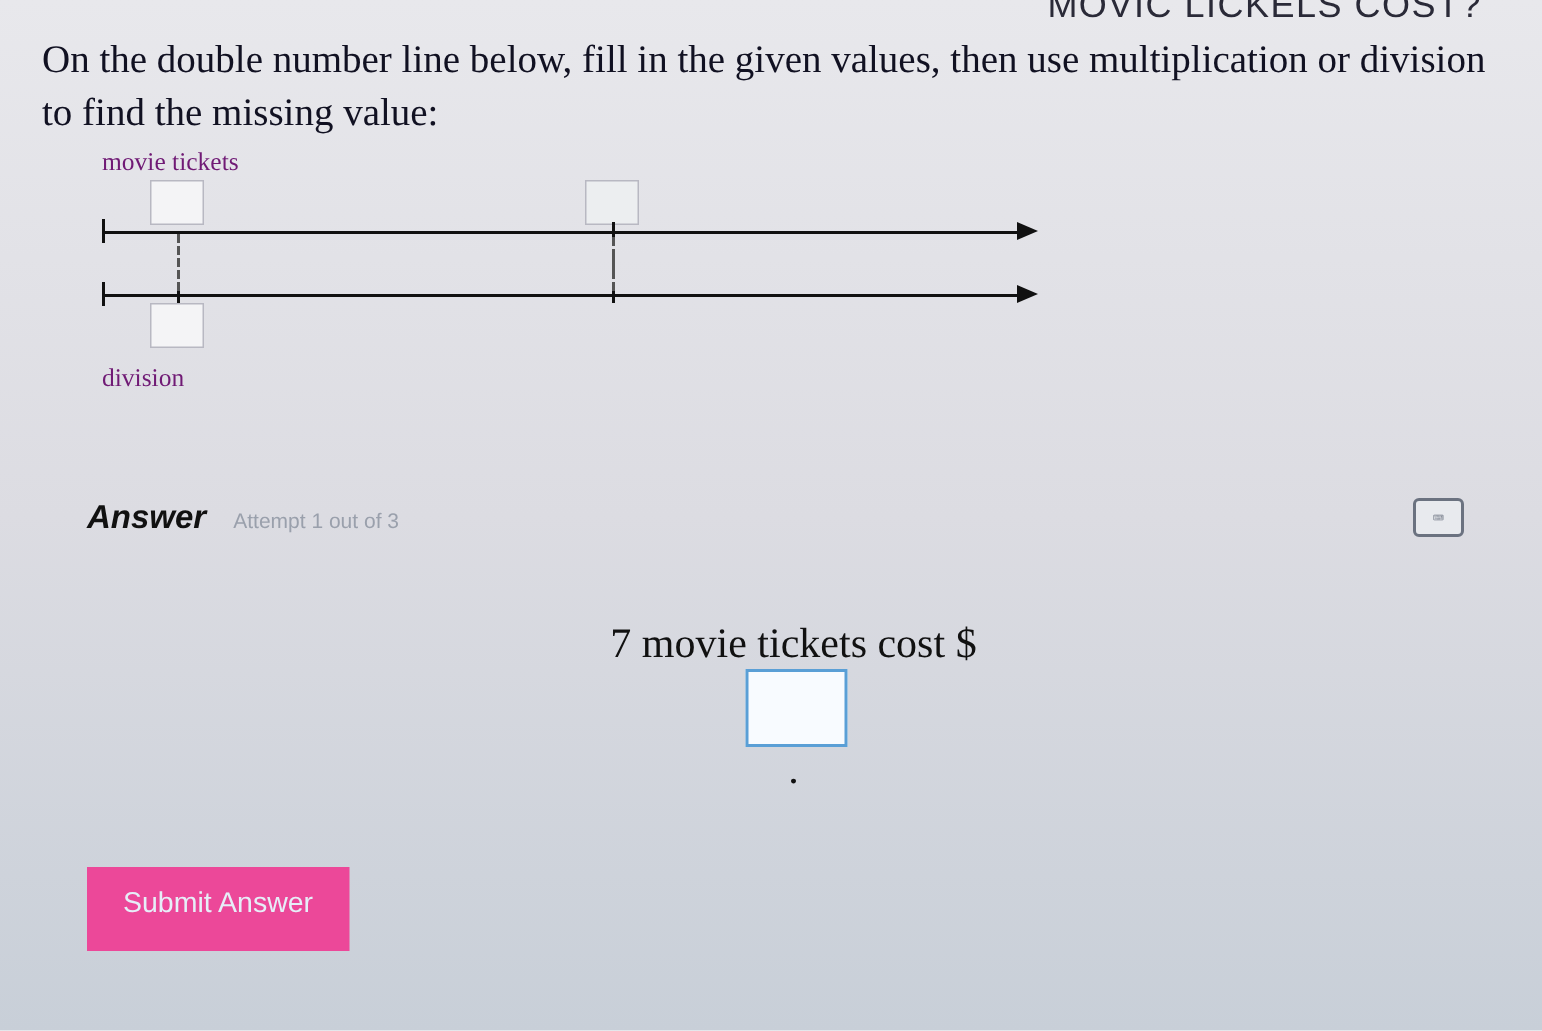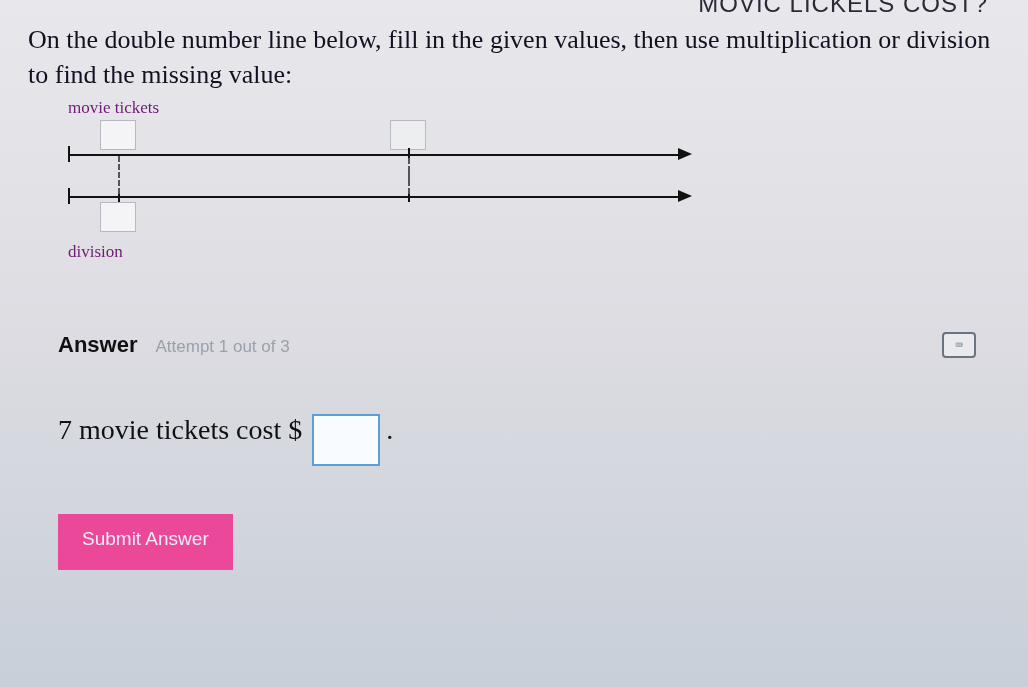--- a/index.html
+++ b/index.html
@@ -76,38 +76,39 @@
     background: #111;
     top: -6px;
   }
   .tick-dash {
     position: absolute;
     width: 0; height: 22px;
     border-left: 2px dashed #555;
   }
   .answer-block { margin-top: 70px; margin-left: 30px; }
   .answer-row { display: flex; align-items: center; justify-content: space-between; padding-right: 24px; }
-  .answer-label { font-weight: bold; font-size: 22px; color: #111; font-family: Arial, sans-serif; }
-  .attempt { font-size: 17px; color: #9aa0ac; margin-left: 14px; font-family: Arial, sans-serif; font-weight: normal; }
+  .answer-label { font-weight: bold; font-size: 22px; color: #111; font-family: Arial, sans-serif; font-style: italic; }
+  .attempt { font-size: 14px; color: #9aa0ac; margin-left: 14px; font-family: Arial, sans-serif; font-weight: normal; }
   .keyboard-icon {
     width: 34px; height: 26px;
     border: 2px solid #6b7280;
     border-radius: 4px;
     background: #e8eaee;
     display: flex; align-items: center; justify-content: center;
     color: #6b7280;
     font-size: 12px;
     font-family: monospace;
   }
   .fill-row {
     margin-top: 56px;
     display: flex;
-    align-items: flex-start;
+    align-items: center;
     font-size: 28px;
     color: #111;
+    flex-direction: column;
   }
   .fill-input {
     width: 68px;
     height: 52px;
     border: 2px solid #5a9fd6;
     background: #f8fbff;
     margin: 0 6px 0 10px;
   }
   .submit {
     margin-top: 48px;

